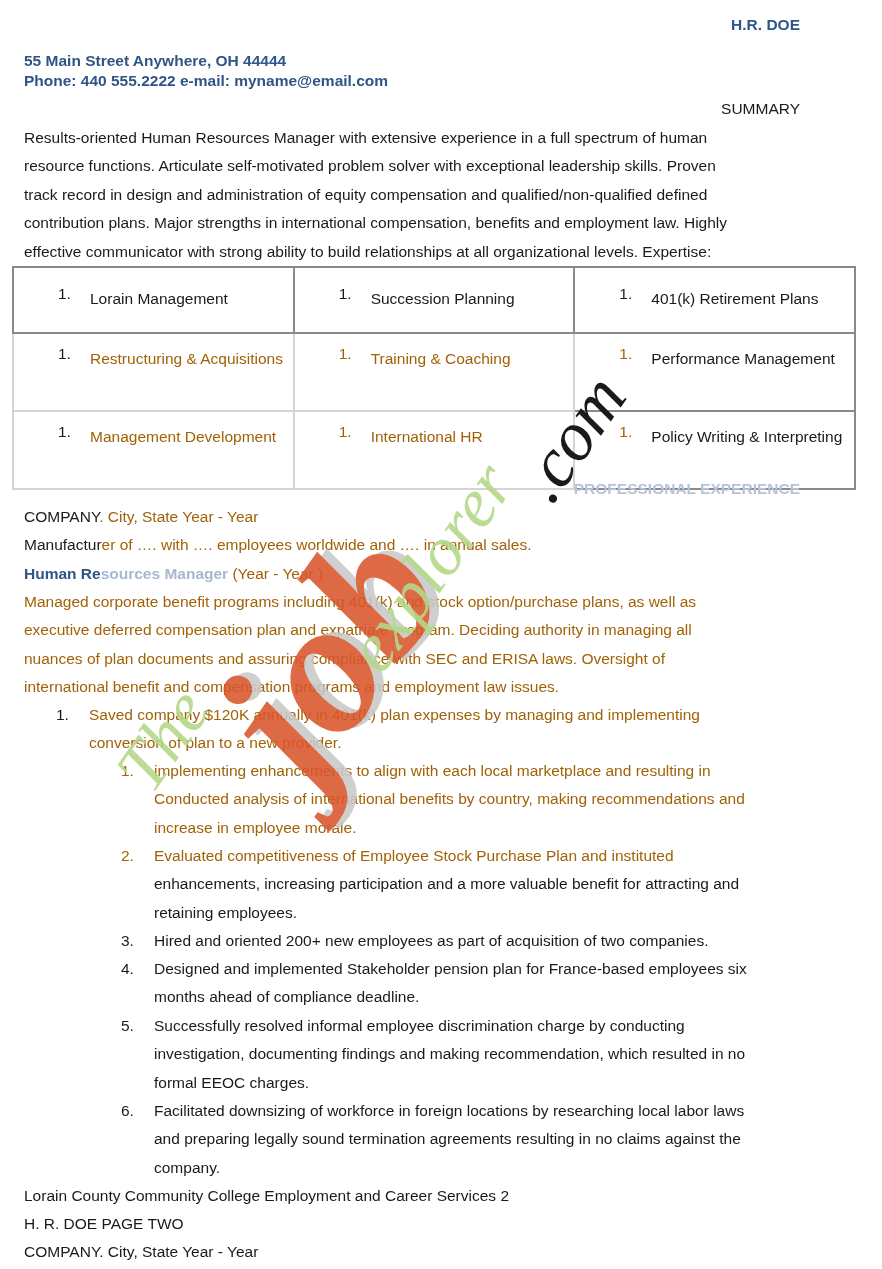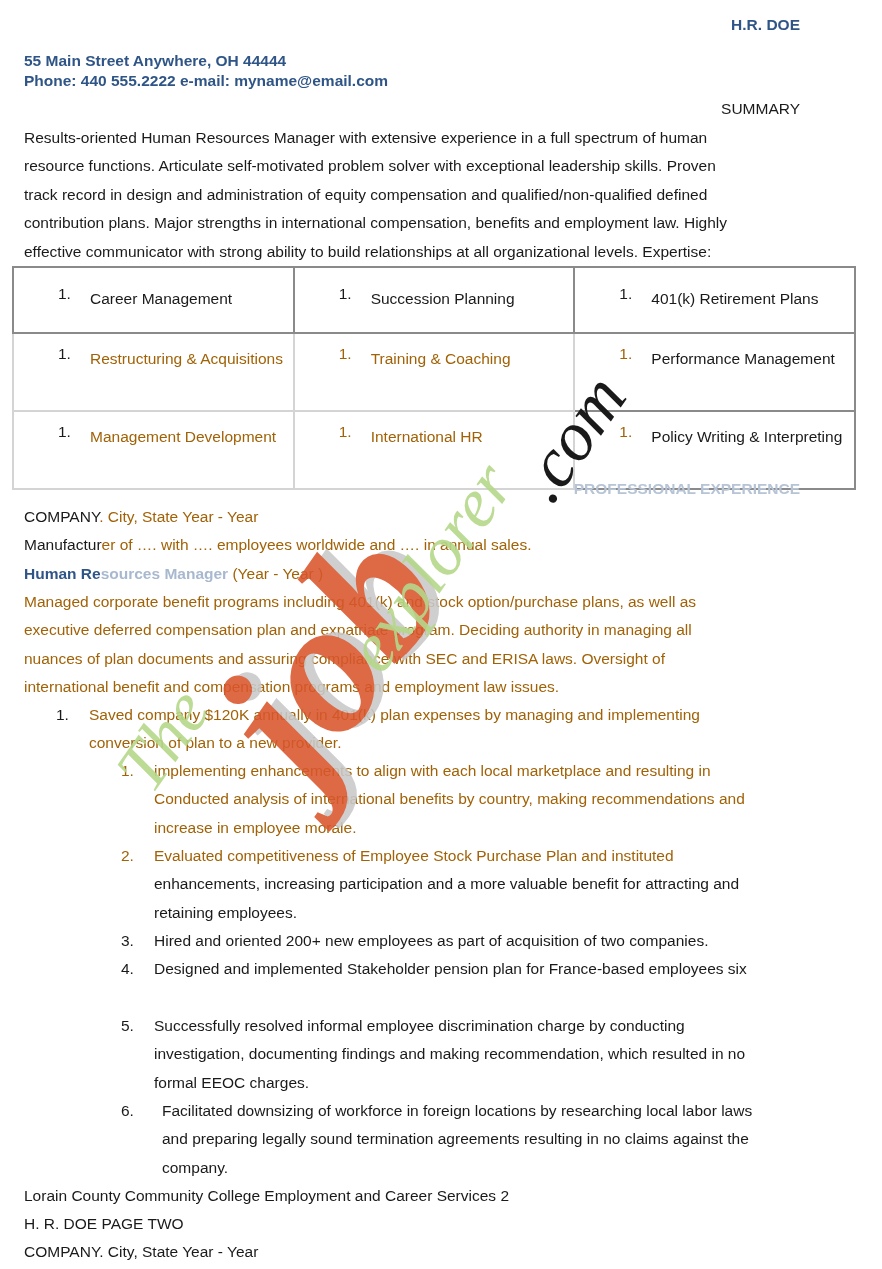--- a/index.html
+++ b/index.html
@@ -52,21 +52,21 @@
   <div>track record in design and administration of equity compensation and qualified/non-qualified defined</div>
   <div>contribution plans. Major strengths in international compensation, benefits and employment law. Highly</div>
   <div>effective communicator with strong ability to build relationships at all organizational levels. Expertise:</div>
 </div>
 
 <table class="expertise">
   <tbody>
       <tr class="row1" style="height:52px;">
     <td>
           <span class="cell-num">1.</span>
-          <span class="cell-text">Career Management</span>
+          <span class="cell-text">Lorain Management</span>
         </td>
     <td>
           <span class="cell-num">1.</span>
           <span class="cell-text">Succession Planning</span>
         </td>
     <td>
           <span class="cell-num">1.</span>
           <span class="cell-text">401(k) Retirement Plans</span>
         </td>
   </tr>
@@ -134,31 +134,32 @@
 </div>
 
 <div class="list-num" style="left:121px; top:927px;">3.</div>
 <div class="list-text" style="left:154px; top:927px;">
   <div>Hired and oriented 200+ new employees as part of acquisition of two companies.</div>
 </div>
 
 <div class="list-num" style="left:121px; top:955px;">4.</div>
 <div class="list-text" style="left:154px; top:955px;">
   <div>Designed and implemented Stakeholder pension plan for France-based employees six</div>
+  <div>months ahead of compliance deadline.</div>
 </div>
 
 <div class="list-num" style="left:121px; top:1012px;">5.</div>
 <div class="list-text" style="left:154px; top:1012px;">
   <div>Successfully resolved informal employee discrimination charge by conducting</div>
   <div>investigation, documenting findings and making recommendation, which resulted in no</div>
   <div>formal EEOC charges.</div>
 </div>
 
 <div class="list-num" style="left:121px; top:1097px;">6.</div>
-<div class="list-text" style="left:154px; top:1097px;margin-left:8px;">
+<div class="list-text" style="left:154px; top:1097px;">
   <div>Facilitated downsizing of workforce in foreign locations by researching local labor laws</div>
   <div>and preparing legally sound termination agreements resulting in no claims against the</div>
   <div>company.</div>
 </div>
 
 <div class="line" style="top:1186px;">Lorain County Community College Employment and Career Services 2</div>
 <div class="line" style="top:1214px;">H. R. DOE PAGE TWO</div>
 <div class="line" style="top:1242px;">COMPANY. City, State Year - Year</div>
 
 <div class="watermark wm-the">The</div>

